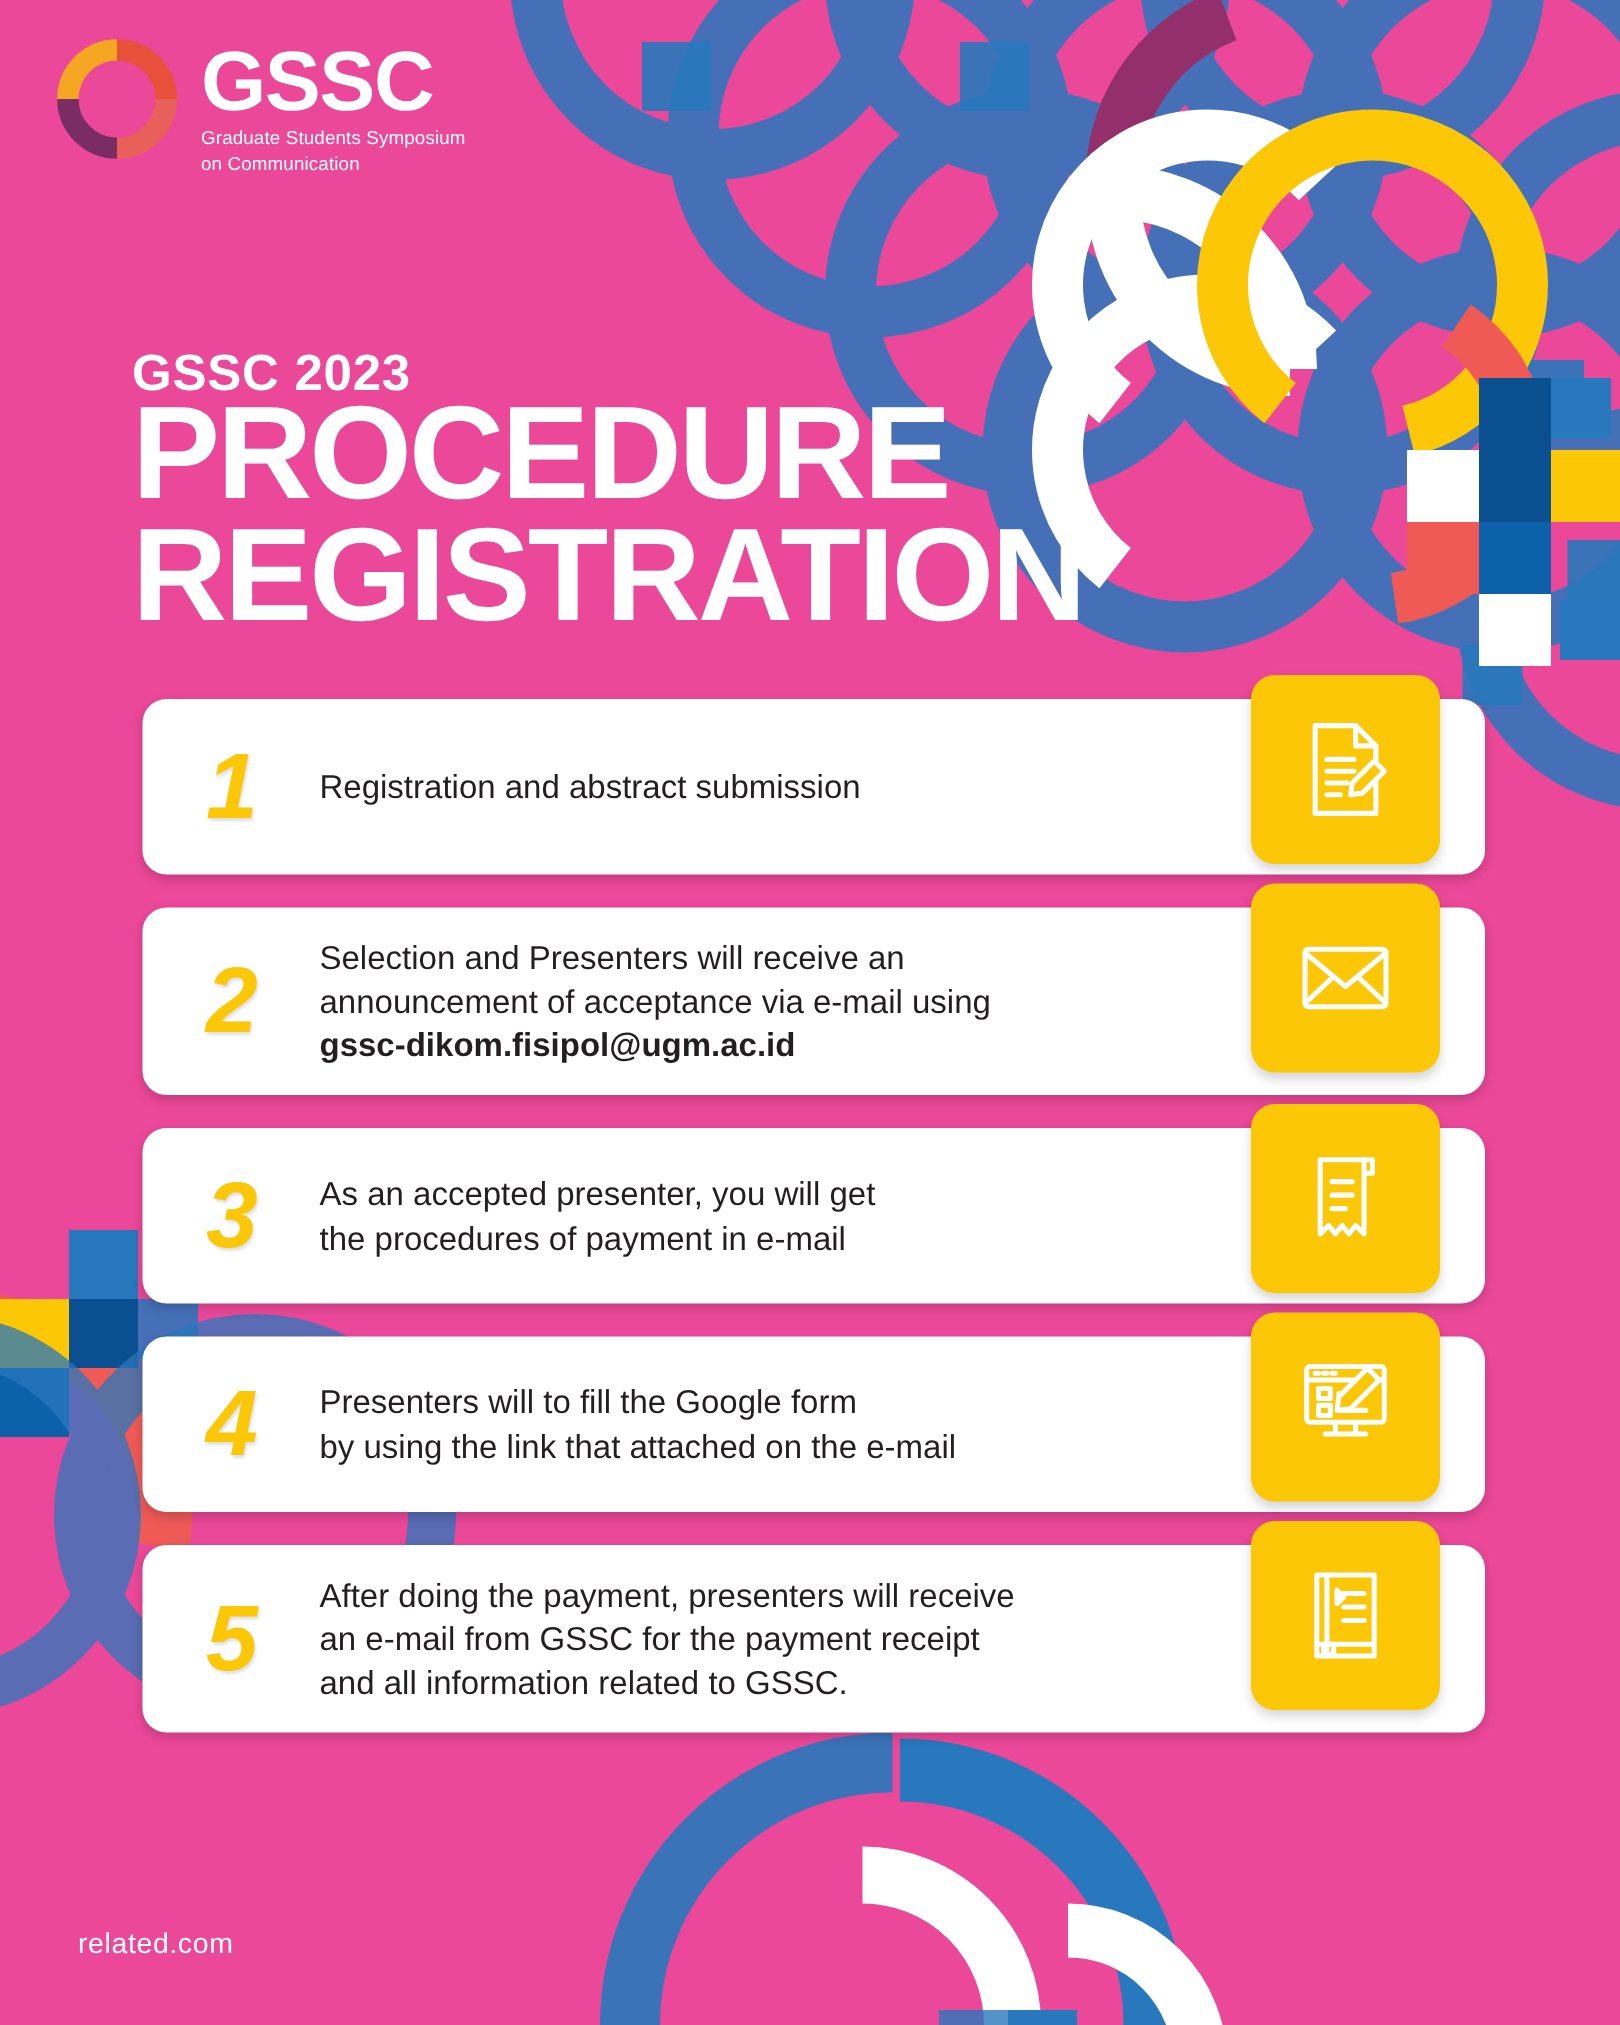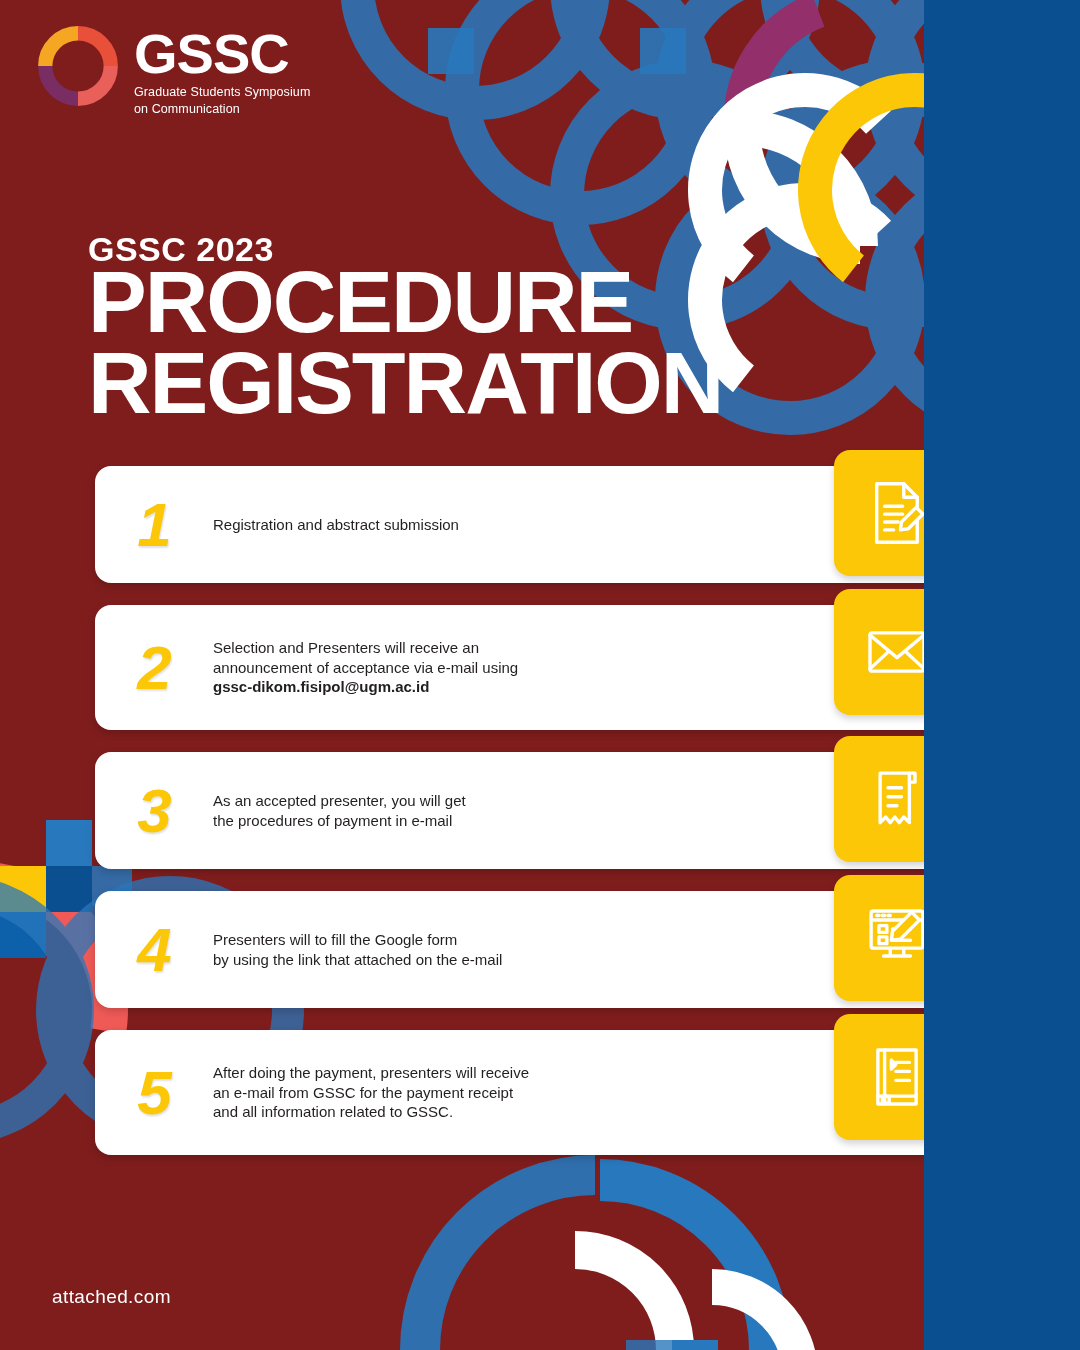--- a/index.html
+++ b/index.html
@@ -5,23 +5,23 @@
   html, body {
     margin: 0;
     padding: 0;
     background: #0a4f8f;
   }
   body {
     font-family: "Liberation Sans", sans-serif;
   }
   #poster {
     position: relative;
-    width: 924px;
+    width: 1080px;
     height: 1350px;
-    background: #7f1d1d;
+    background: #ec4899;
     overflow: hidden;
   }
 
   
   .bg-layer {
     position: absolute;
     inset: 0;
     overflow: hidden;
     pointer-events: none;
   }
@@ -105,21 +105,21 @@
     color: #fbc707;
     font-size: 62px;
     font-weight: bold;
     font-style: italic;
     line-height: 1;
     letter-spacing: -1px;
     text-shadow: 1px 2px 2px rgba(0,0,0,0.12);
   }
   .step-text {
     color: #231f20;
-    font-size: 15px;
+    font-size: 22px;
     line-height: 1.33;
     padding-right: 180px;
   }
   .step-text .strong { font-weight: bold; }
   .icon-box {
     position: absolute;
     right: 120px;
     top: -8px;
     width: 126px;
     height: 126px;
@@ -381,15 +381,15 @@
           <path d="M15 49 h34"></path>
           <rect x="19" y="49" width="6" height="6"></rect>
           <path d="M31 19 h12 M31 27 h12 M31 35 h12"></path>
           <path d="M27 17 v8 l4 -4 Z" fill="#ffffff"></path>
         </svg>
       </div>
     </div>
 
   </div>
 
-  <div class="footer">attached.com</div>
+  <div class="footer">related.com</div>
 
 </div>
 
 </body></html>

